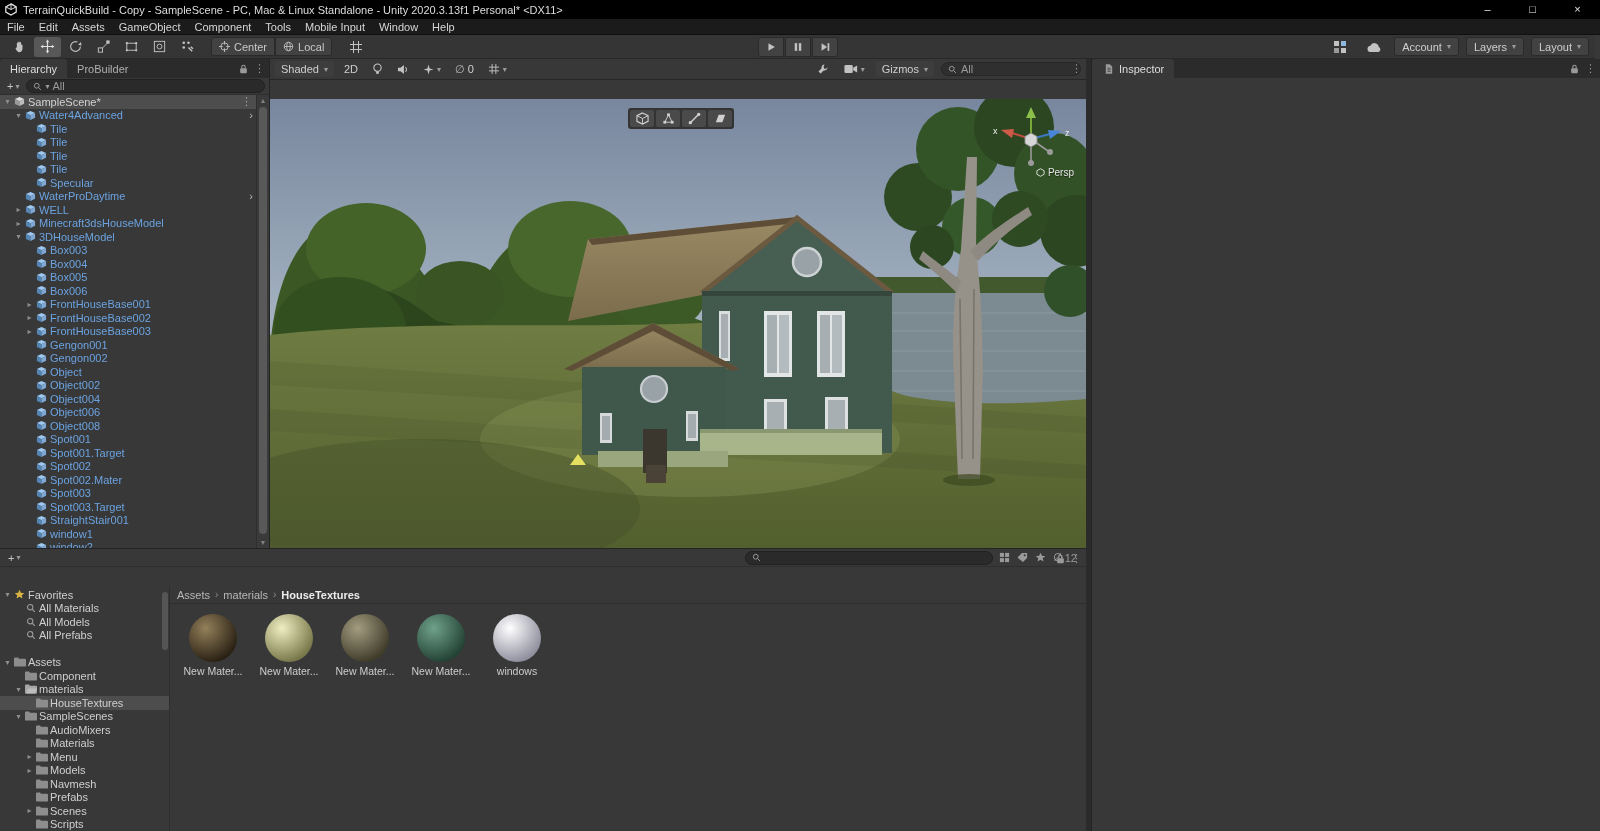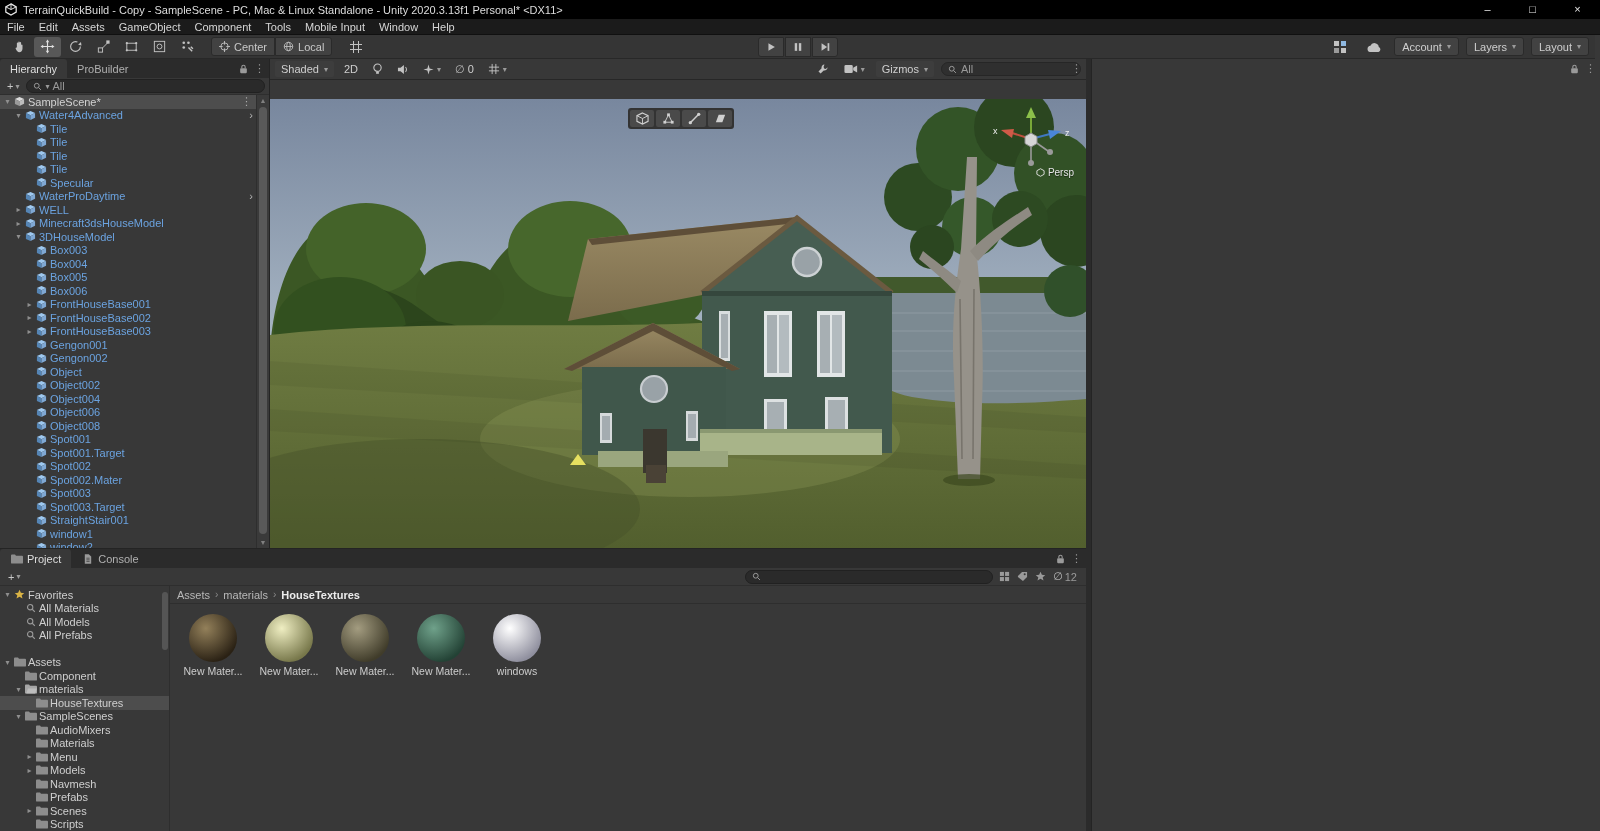--- a/index.html
+++ b/index.html
@@ -941,50 +941,42 @@
               </svg>
             <span>Persp</span>
           </div>
         </div>
       </div>
     </div>
 
     <div id="splitter-v"></div>
 
     <div id="inspector-panel">
+      <div class="tabbar">
+          <div class="tab active">
+            <span class="icw">
+              <svg width="8" height="10" viewBox="0 0 10 12">
+                <path d="M1 0h5l3 3v9H1Z" fill="#9a9a9a"></path>
+                <path d="M3 5h4M3 7h4M3 9h4" stroke="#383838" stroke-width="0.9"></path>
+              </svg>
+            </span>
+            <span>Inspector</span>
+          </div>
+        </div>
       <div class="bar-icons" style="position:absolute;top:0;right:4px;height:19px;display:flex;align-items:center;gap:6px;">
         <svg width="9" height="10" viewBox="0 0 10 12">
             <rect x="1" y="5" width="8" height="6" rx="1" fill="#9a9a9a"></rect>
             <path d="M3 5V3.5a2 2 0 0 1 4 0V5" stroke="#9a9a9a" stroke-width="1.3" fill="none"></path>
           </svg>
         <span class="dots">⋮</span>
       </div>
       <div style="height:753px;background:#383838;"></div>
     </div>
 
     <div id="project-panel">
-      <div class="tabbar">
-          <div class="tab active">
-            <span class="icw">
-              <svg width="12" height="10" viewBox="0 0 12 10">
-                <path d="M0 1.5C0 1 .4.6.9.6h3.1l1 1.2h6.1c.5 0 .9.4.9.9v6c0 .5-.4.9-.9.9H.9A.9.9 0 0 1 0 8.7Z" fill="#8d8d8d"></path>
-              </svg>
-            </span>
-            <span>Project</span>
-          </div>
-          <div class="tab">
-            <span class="icw">
-              <svg width="8" height="10" viewBox="0 0 10 12">
-                <path d="M1 0h5l3 3v9H1Z" fill="#9a9a9a"></path>
-                <path d="M3 5h4M3 7h4M3 9h4" stroke="#383838" stroke-width="0.9"></path>
-              </svg>
-            </span>
-            <span>Console</span>
-          </div>
-        </div>
       <div class="bar-icons" style="position:absolute;top:0;right:4px;height:19px;display:flex;align-items:center;gap:6px;">
         <svg width="9" height="10" viewBox="0 0 10 12">
             <rect x="1" y="5" width="8" height="6" rx="1" fill="#9a9a9a"></rect>
             <path d="M3 5V3.5a2 2 0 0 1 4 0V5" stroke="#9a9a9a" stroke-width="1.3" fill="none"></path>
           </svg>
         <span class="dots">⋮</span>
       </div>
       <div class="projbar">
         <div class="plusbtn">
             <span>+</span>

